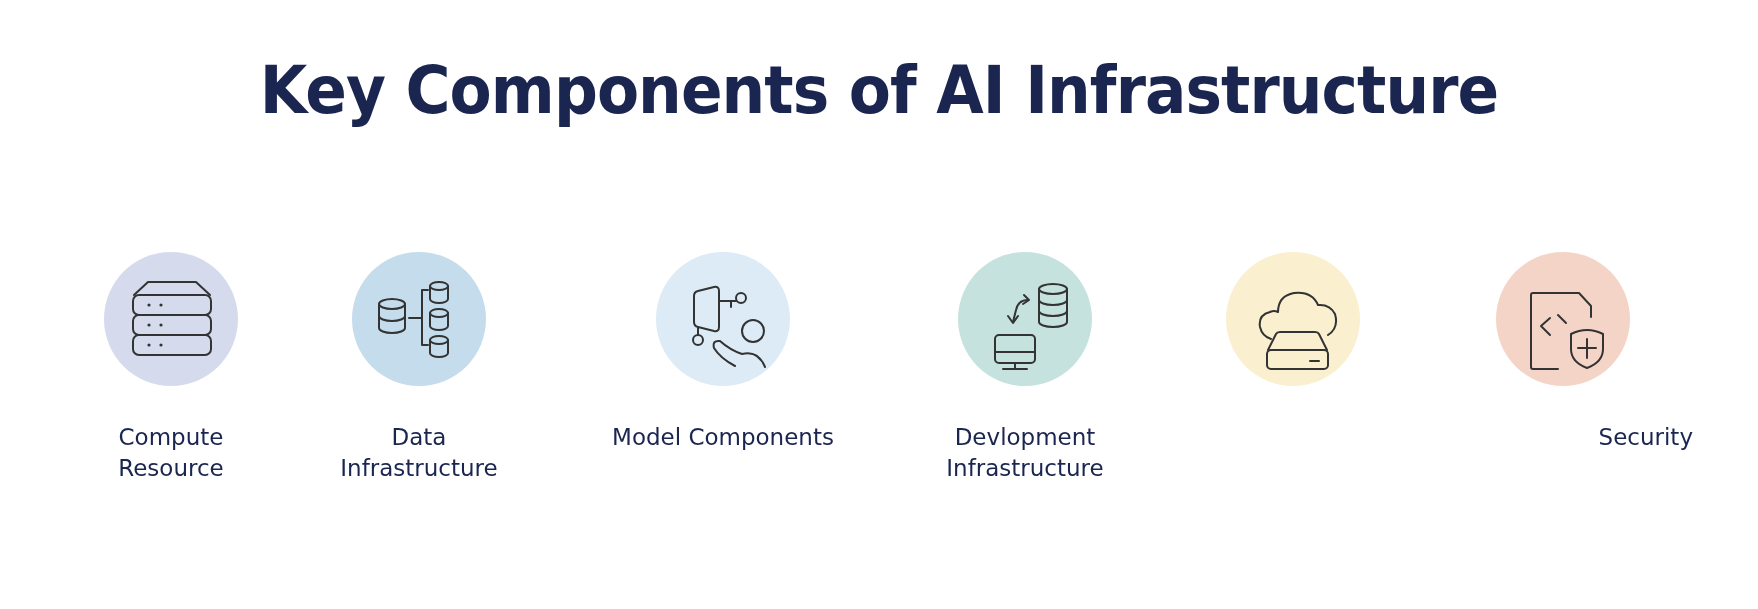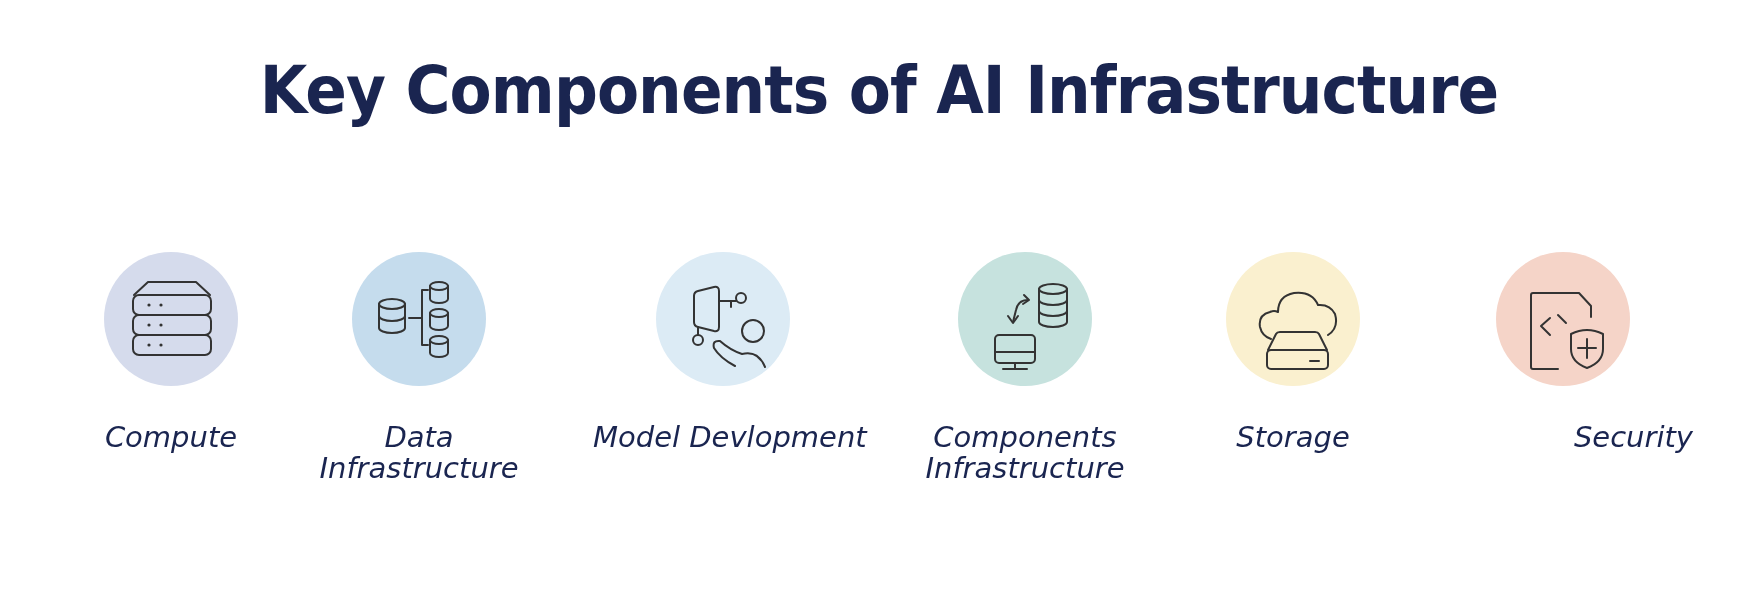--- a/index.html
+++ b/index.html
@@ -4,22 +4,22 @@
 <style>
   html, body { margin: 0; padding: 0; background: #ffffff; }
   body { width: 1758px; height: 609px; position: relative; overflow: hidden;
          font-family: "Liberation Sans", "DejaVu Sans", sans-serif; color: #1a2550; }
   .title { position: absolute; left: 0; width: 1758px; top: 52px; text-align: center;
            font-size: 66px; font-weight: bold; letter-spacing: -1px; color: #1a2550;
            font-family: "DejaVu Sans", "Liberation Sans", sans-serif; transform: scaleX(0.93); transform-origin: 879px 0; }
   .item { position: absolute; top: 252px; width: 260px; margin-left: -130px; text-align: center; }
   .circle { width: 134px; height: 134px; border-radius: 50%; margin: 0 auto; position: relative; }
   .circle svg { position: absolute; left: 0; top: 0; width: 134px; height: 134px; }
-  .label { margin-top: 36px; font-size: 29px; line-height: 31px; color: #1a2550;
-           font-family: "DejaVu Sans", "Liberation Sans", sans-serif; white-space: nowrap; font-style: italic; }
+  .label { margin-top: 36px; font-size: 23px; line-height: 31px; color: #1a2550;
+           font-family: "DejaVu Sans", "Liberation Sans", sans-serif; white-space: nowrap; }
   .label span { display: block; }
   svg * { fill: none; stroke: #333333; stroke-width: 2; stroke-linecap: round; stroke-linejoin: round; }
   svg .dot { fill: #333333; stroke: none; }
 </style>
 </head>
 <body>
 
 <div class="title">Key Components of AI Infrastructure</div>
 
 <div class="item" style="left:171px;">
@@ -32,20 +32,21 @@
       <circle class="dot" cx="45" cy="53" r="1.6"></circle>
         <circle class="dot" cx="57" cy="53" r="1.6"></circle>
       <circle class="dot" cx="45" cy="73" r="1.6"></circle>
         <circle class="dot" cx="57" cy="73" r="1.6"></circle>
       <circle class="dot" cx="45" cy="93" r="1.6"></circle>
         <circle class="dot" cx="57" cy="93" r="1.6"></circle>
     </svg>
   </div>
   <div class="label">
     <span>Compute</span>
+    <span>Resource</span>
   </div>
 </div>
 
 <div class="item" style="left:419px;">
   <div class="circle" style="background:#c5dced;">
     <svg viewBox="0 0 134 134">
       <ellipse cx="40" cy="52" rx="13" ry="5"></ellipse>
       <path d="M27 52 V76 A13 5 0 0 0 53 76 V52"></path>
       <path d="M27 64 A13 5 0 0 0 53 64"></path>
       <path d="M57 66 H70"></path>
@@ -71,57 +72,56 @@
       <path d="M63 49 H75 V55"></path>
       <path d="M75 49 H80"></path>
       <circle cx="85" cy="46" r="5"></circle>
       <path d="M42 75 V83"></path>
       <circle cx="42" cy="88" r="5"></circle>
       <circle cx="97" cy="79" r="11"></circle>
       <path d="M79 114 Q64 106 58 96 Q56 88 64 89 Q74 98 86 102 Q102 98 109 115"></path>
     </svg>
   </div>
   <div class="label">
-    <span>Model Devlopment</span>
+    <span>Model Components</span>
   </div>
 </div>
 
 <div class="item" style="left:1025px;">
   <div class="circle" style="background:#c6e2de;">
     <svg viewBox="0 0 134 134">
       <ellipse cx="95" cy="37" rx="14" ry="5"></ellipse>
       <path d="M81 37 V70 A14 5 0 0 0 109 70 V37"></path>
       <path d="M81 48 A14 5 0 0 0 109 48"></path>
       <path d="M81 59 A14 5 0 0 0 109 59"></path>
       <path d="M70 48 Q60 48 58 58 Q56 66 55 70"></path>
       <path d="M66 43 L71 48 L65 52"></path>
       <path d="M50 64 L55 71 L60 64"></path>
       <rect x="37" y="83" width="40" height="28" rx="4"></rect>
       <path d="M37 100 H77"></path>
       <path d="M57 111 V117"></path>
       <path d="M45 117 H69"></path>
     </svg>
   </div>
   <div class="label">
-    <span>Components</span>
+    <span>Devlopment</span>
     <span>Infrastructure</span>
   </div>
 </div>
 
 <div class="item" style="left:1293px;">
   <div class="circle" style="background:#faf0cf;">
     <svg viewBox="0 0 134 134">
       <path d="M45 87 Q36 84 34 75 Q32 63 44 60 Q48 58 52 60 Q52 44 68 41 Q86 39 92 53 Q104 52 109 62 Q113 76 102 83"></path>
       <path d="M42 98 L50 82 Q51 80 54 80 L89 80 Q92 80 93 82 L101 98"></path>
       <rect x="41" y="98" width="61" height="19" rx="4"></rect>
       <path d="M84 109 H93"></path>
     </svg>
   </div>
   <div class="label">
-    <span>Storage</span>
   </div>
 </div>
 
 <div class="item" style="left:1563px;text-align:right;">
   <div class="circle" style="background:#f5d4c8;">
     <svg viewBox="0 0 134 134">
       <path d="M62 117 H37 Q35 117 35 115 V43 Q35 41 37 41 L83 41 L95 54 V65"></path>
       <path d="M54 66 L45 74 L54 83"></path>
       <path d="M62 63 L70 71"></path>
       <path d="M91 78 Q83 78 75 82 V97 Q75 110 91 116 Q107 110 107 97 V82 Q99 78 91 78 Z"></path>

